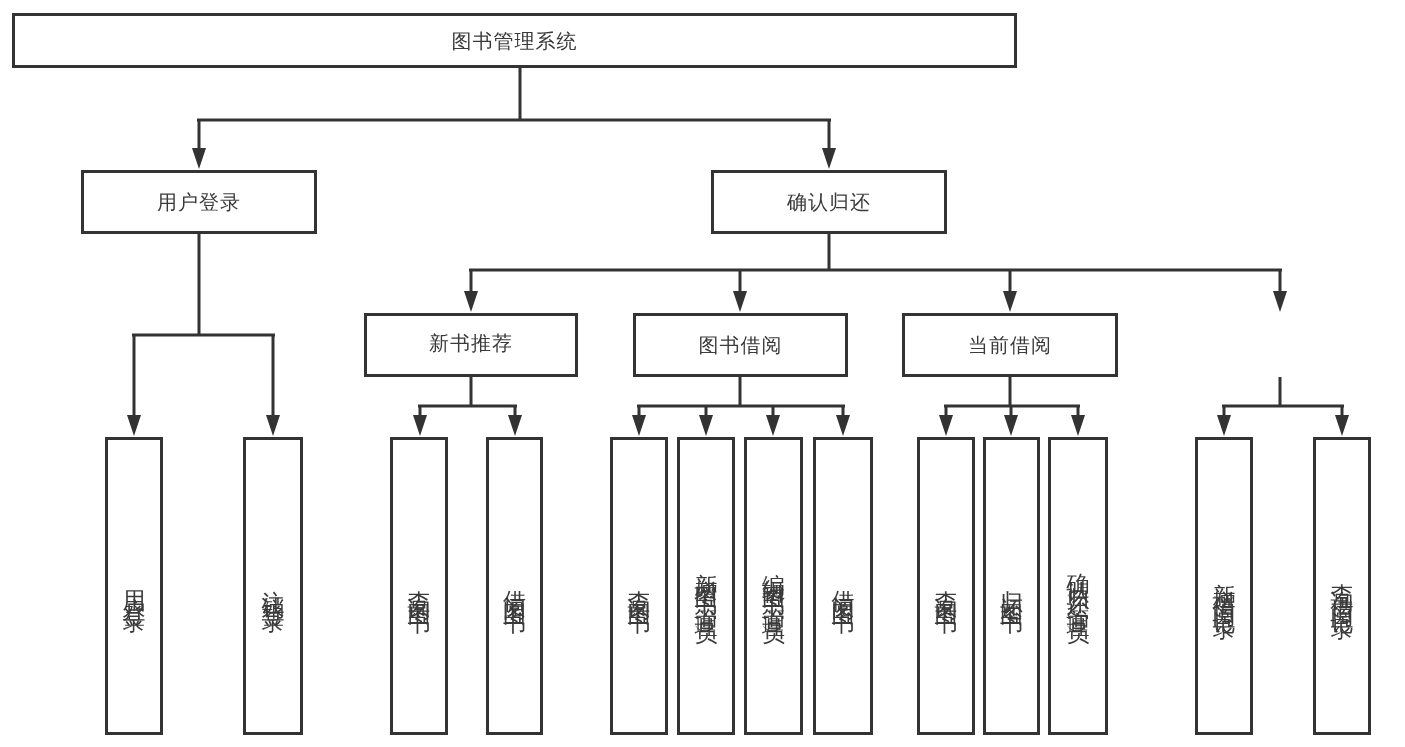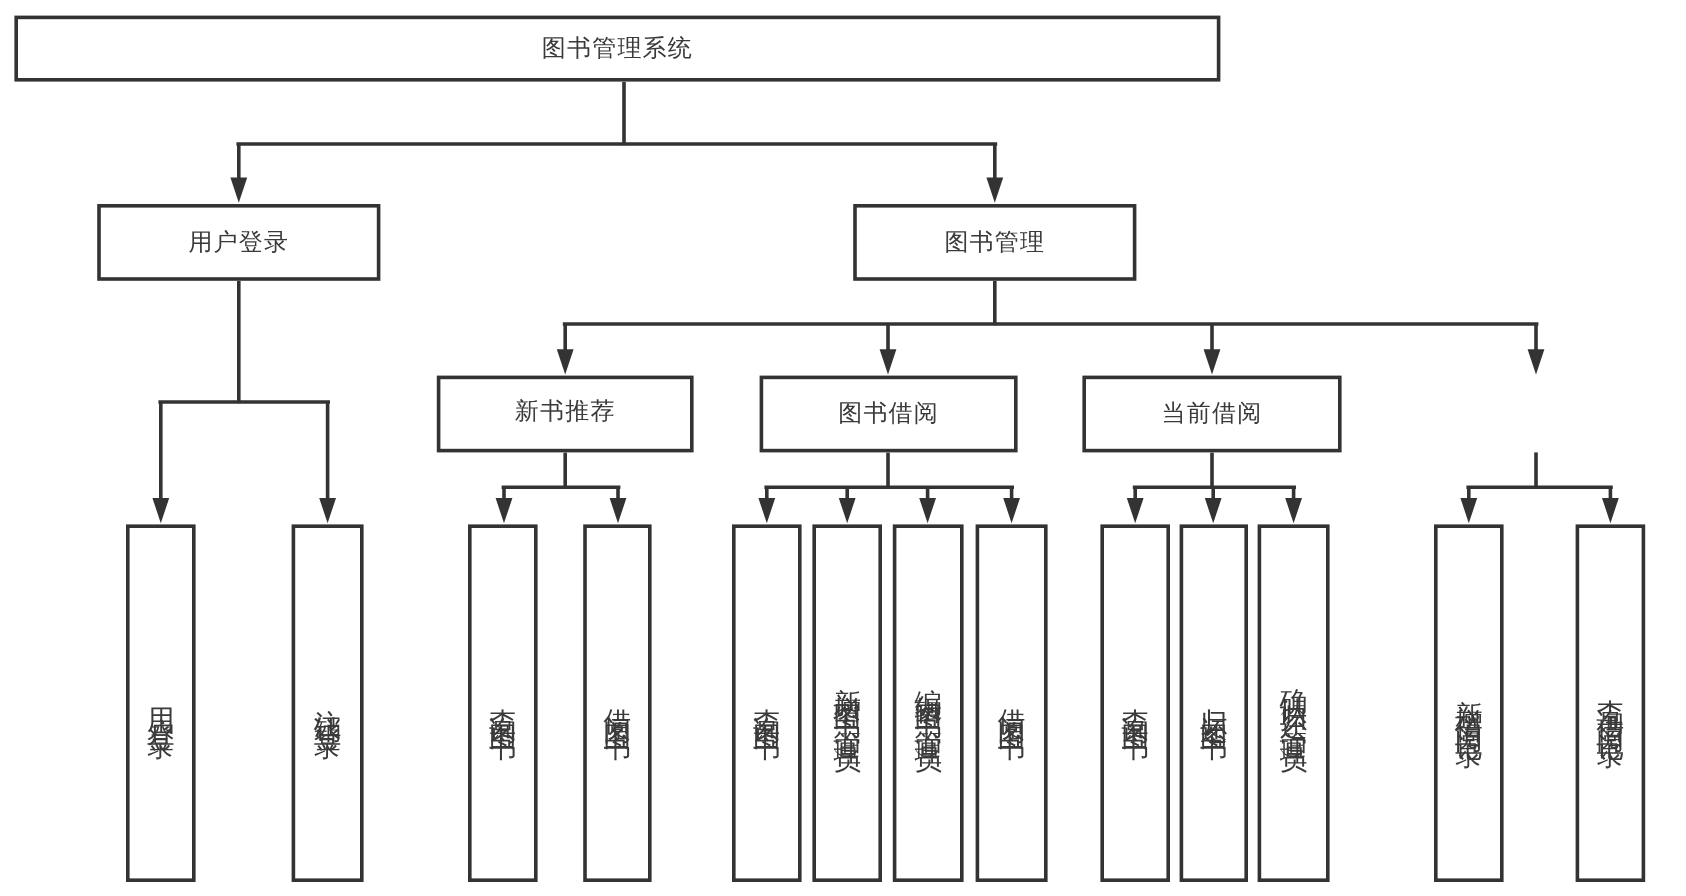--- a/index.html
+++ b/index.html
@@ -118,21 +118,21 @@
   </svg>
 
   <div class="box h-label" style="left:12px; top:13px; width:1005px; height:55px;">
     <span>图书管理系统</span>
   </div>
 
   <div class="box h-label" style="left:81px; top:170px; width:236px; height:64px;">
     <span>用户登录</span>
   </div>
   <div class="box h-label" style="left:711px; top:170px; width:236px; height:64px;">
-    <span>图书管理</span>
+    <span>确认归还</span>
   </div>
 
   <div class="box h-label" style="left:364px; top:313px; width:214px; height:64px;font-family:Liberation Mono, monospace;">
     <span>新书推荐</span>
   </div>
   <div class="box h-label" style="left:633px; top:313px; width:215px; height:64px;">
     <span>图书借阅</span>
   </div>
   <div class="box h-label" style="left:902px; top:313px; width:216px; height:64px;">
     <span>当前借阅</span>

